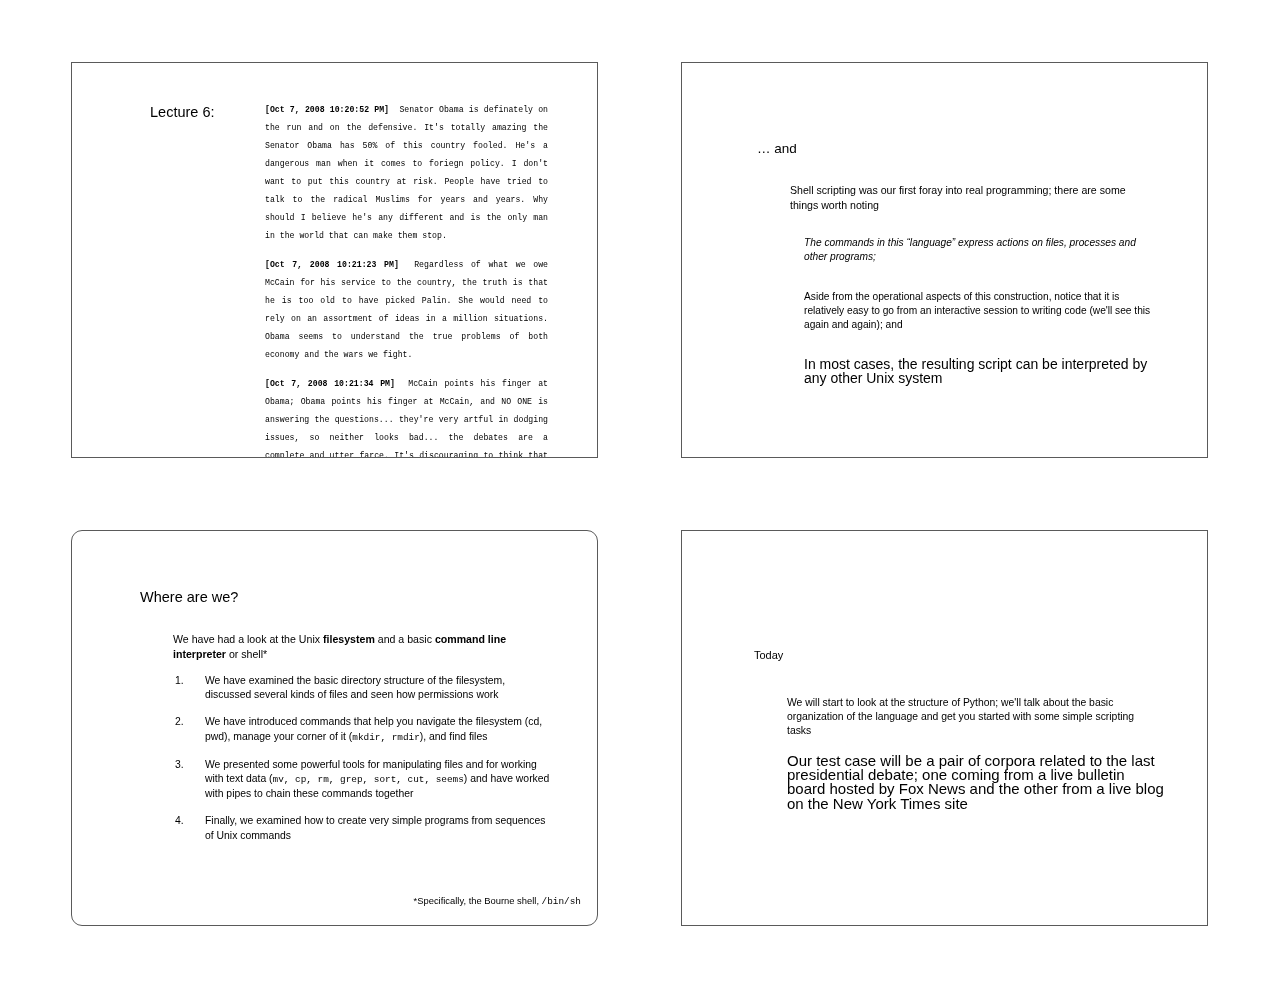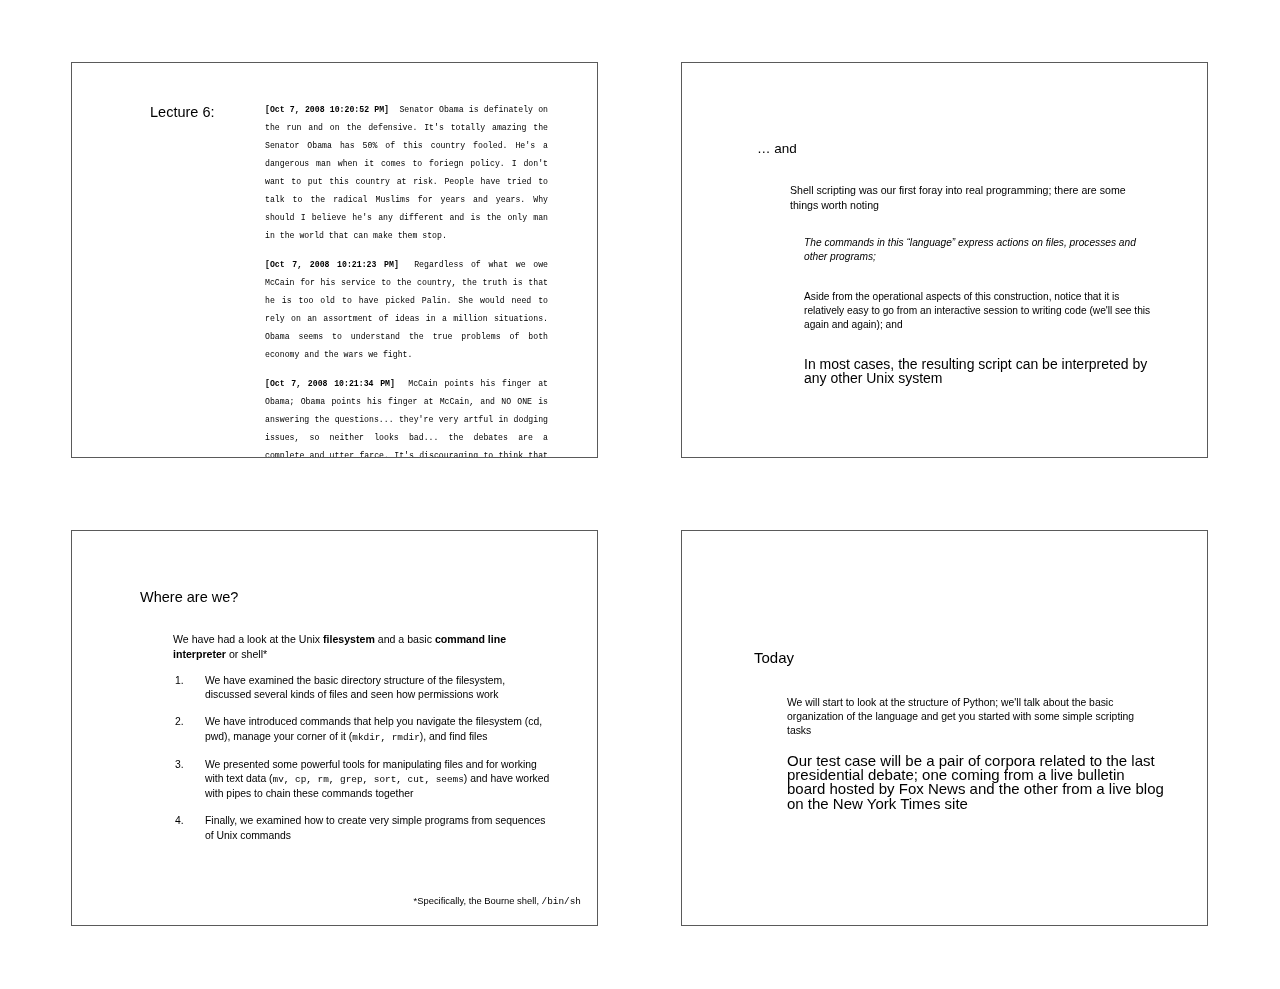--- a/index.html
+++ b/index.html
@@ -17,21 +17,21 @@
   .slide {
     position: absolute;
     border: 1px solid #5a5a5a;
     background: #ffffff;
     box-sizing: border-box;
     overflow: hidden;
   }
   
   #slide-1 { left: 71px;  top: 62px;  width: 527px; height: 396px; }
   #slide-2 { left: 681px; top: 62px;  width: 527px; height: 396px; }
-  #slide-3 { left: 71px;  top: 530px; width: 527px; height: 396px; }
+  #slide-3 { left: 71px;  top: 530px; width: 527px; height: 396px; border-radius: 11px; }
   #slide-4 { left: 681px; top: 530px; width: 527px; height: 396px; }
 
   
   .s1-title {
     position: absolute;
     left: 78px;
     top: 41px;
     font-size: 14.5px;
     color: #000;
     white-space: nowrap;
@@ -114,21 +114,21 @@
     text-align: center;
   }
   .mono { font-family: "Liberation Mono", monospace; font-size: 9.4px; }
   .bold { font-weight: bold; }
 
   
   .s4-title {
     position: absolute;
     left: 72px;
     top: 118px;
-    font-size: 15px;
+    font-size: 11px;
   }
   .s4-p1 {
     position: absolute;
     left: 105px;
     top: 165px;
     width: 372px;
     font-size: 10.4px;
     line-height: 14.2px;
   }
   .s4-p2 {

